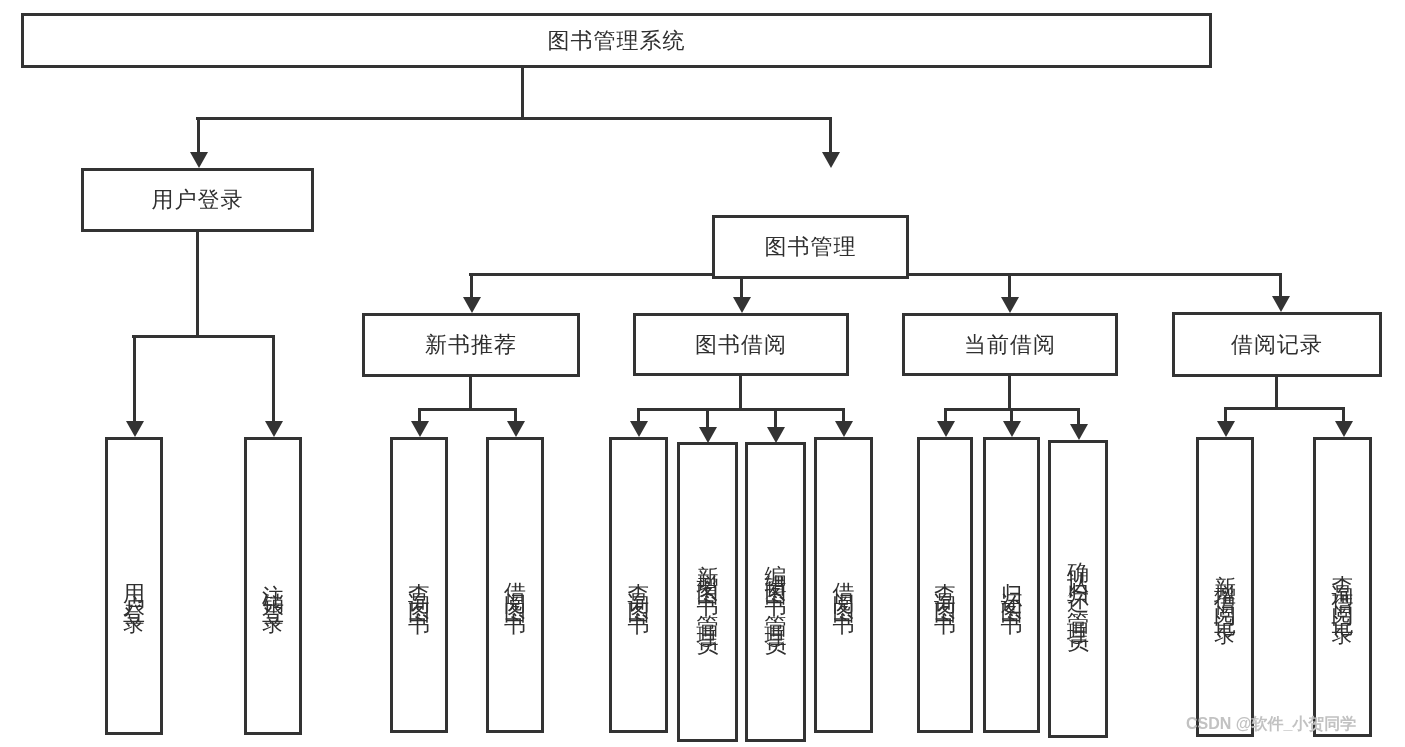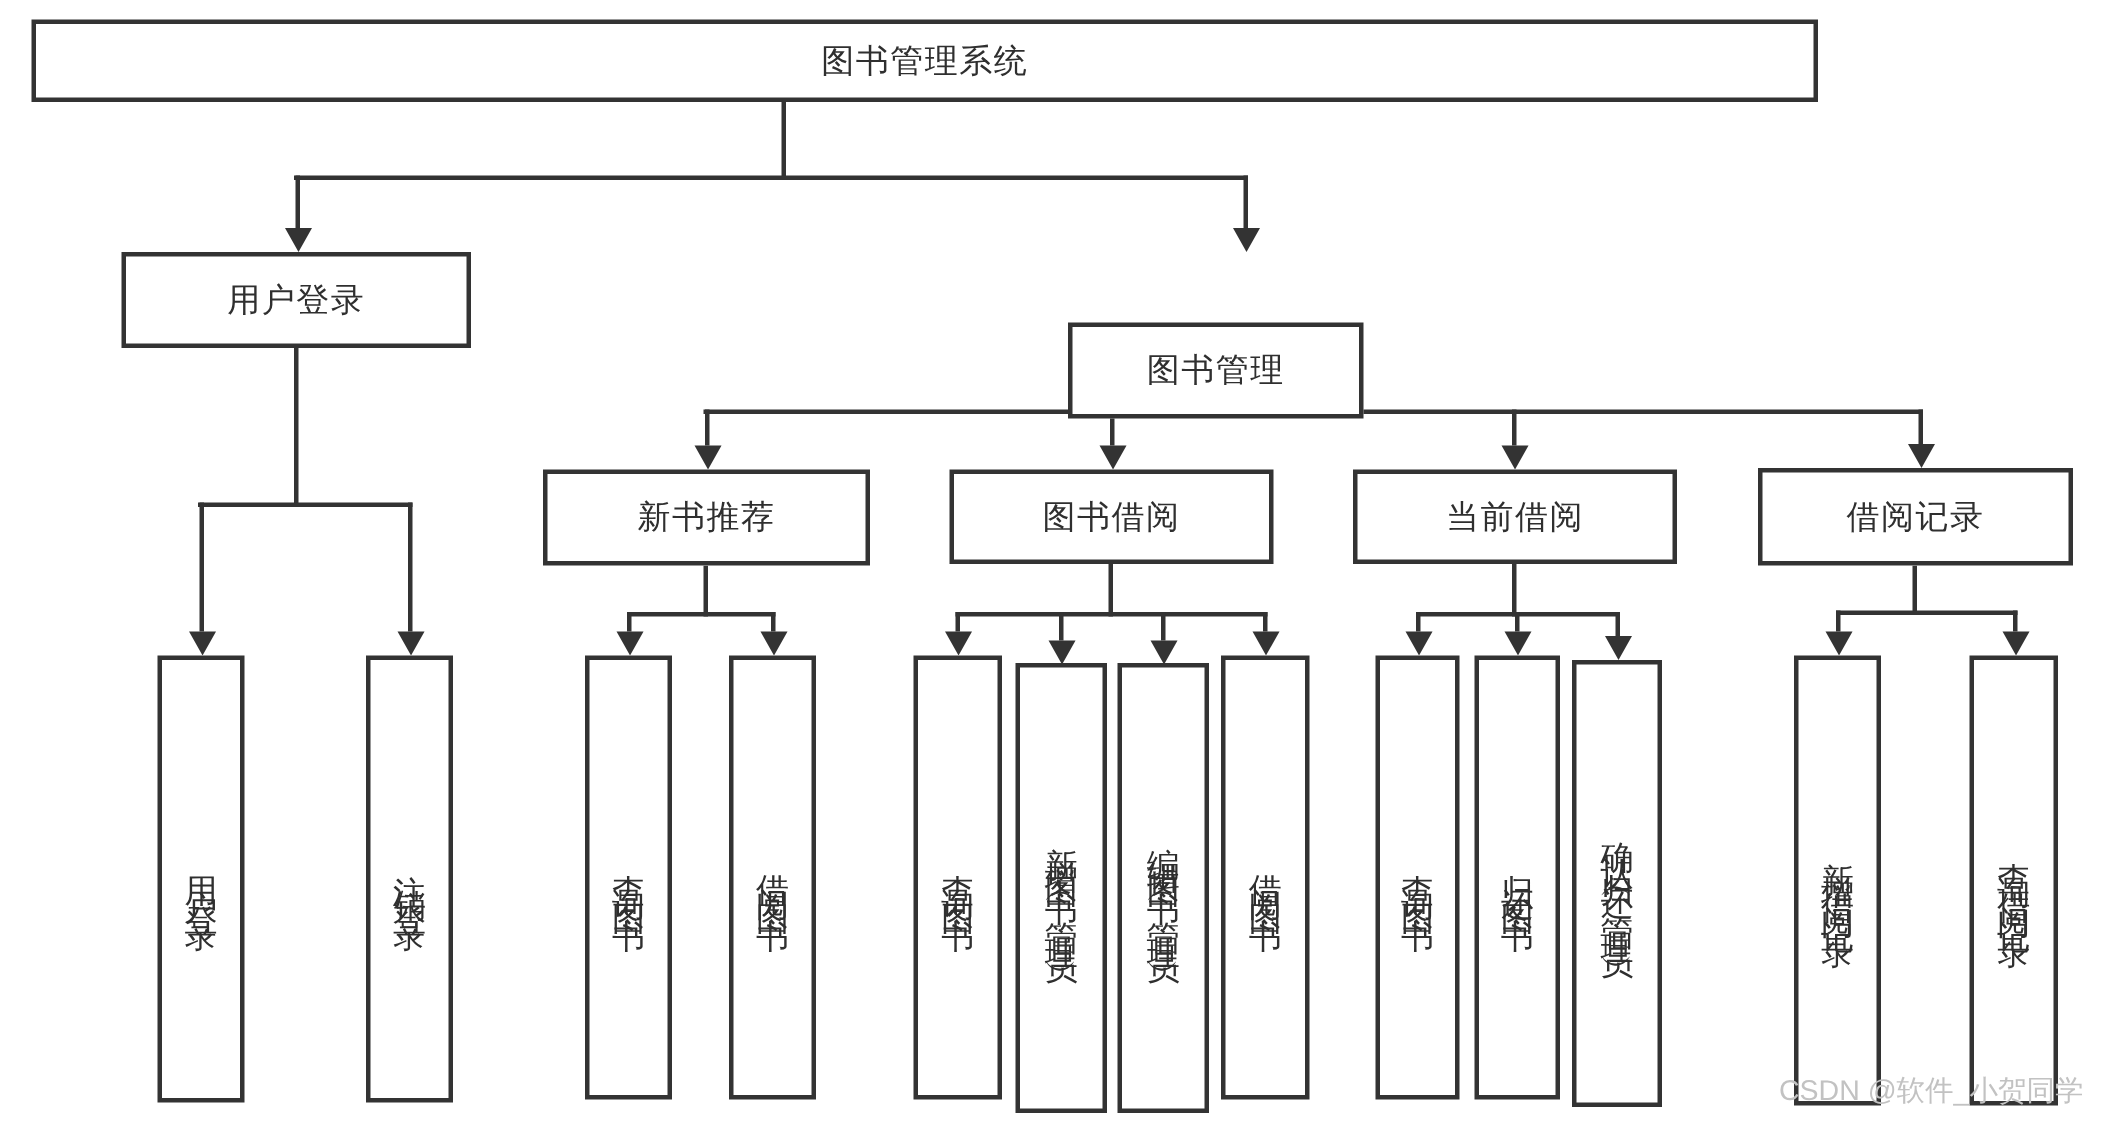--- a/index.html
+++ b/index.html
@@ -46,24 +46,25 @@
     left:50%;bottom:-16px;
     transform:translateX(-50%);
     width:0;height:0;
     border-left:9px solid transparent;
     border-right:9px solid transparent;
     border-top:16px solid var(--line);
   }
   .watermark{
     position:absolute;
     left:1186px;top:714px;
-    font-size:19px;
+    font-size:16px;
     color:var(--wm);
     z-index:5;
     white-space:nowrap;
+    font-weight:bold;
   }
 </style>
 </head>
 <body>
 
 <div id="stage">
 
   <div class="box" style="left:21px;top:13px;width:1191px;height:55px;">图书管理系统</div>
 
   <div class="vline" style="left:521px;top:68px;height:52px;"></div>

